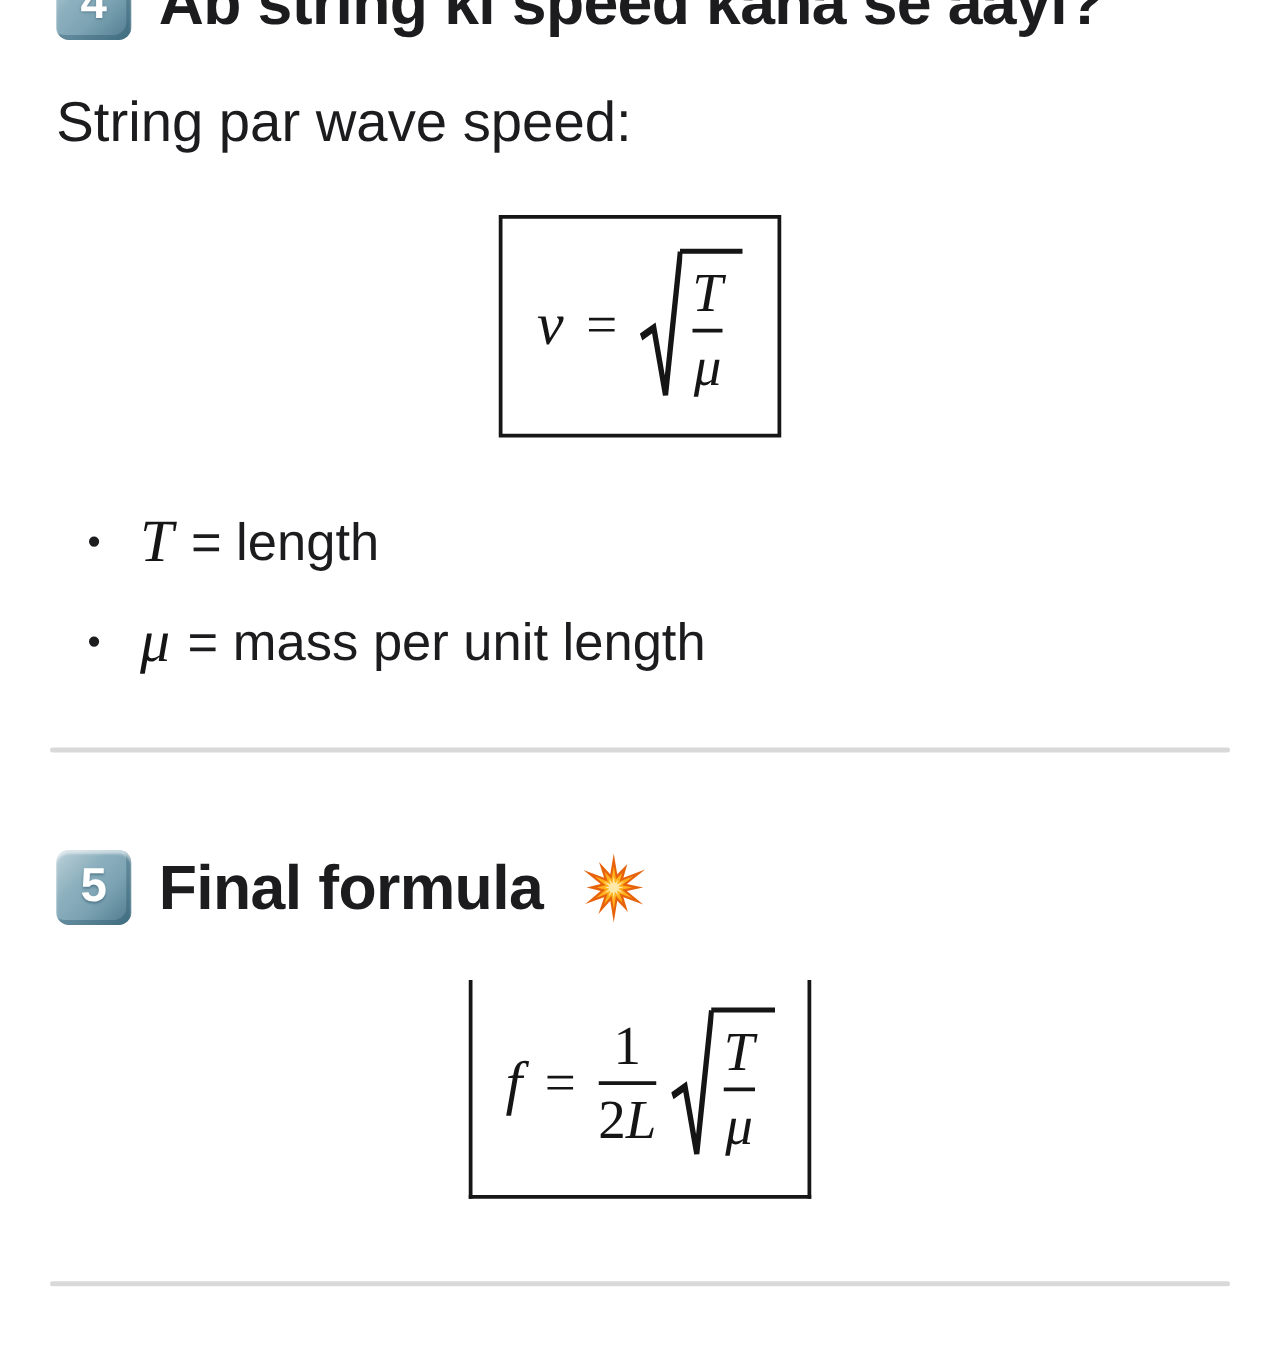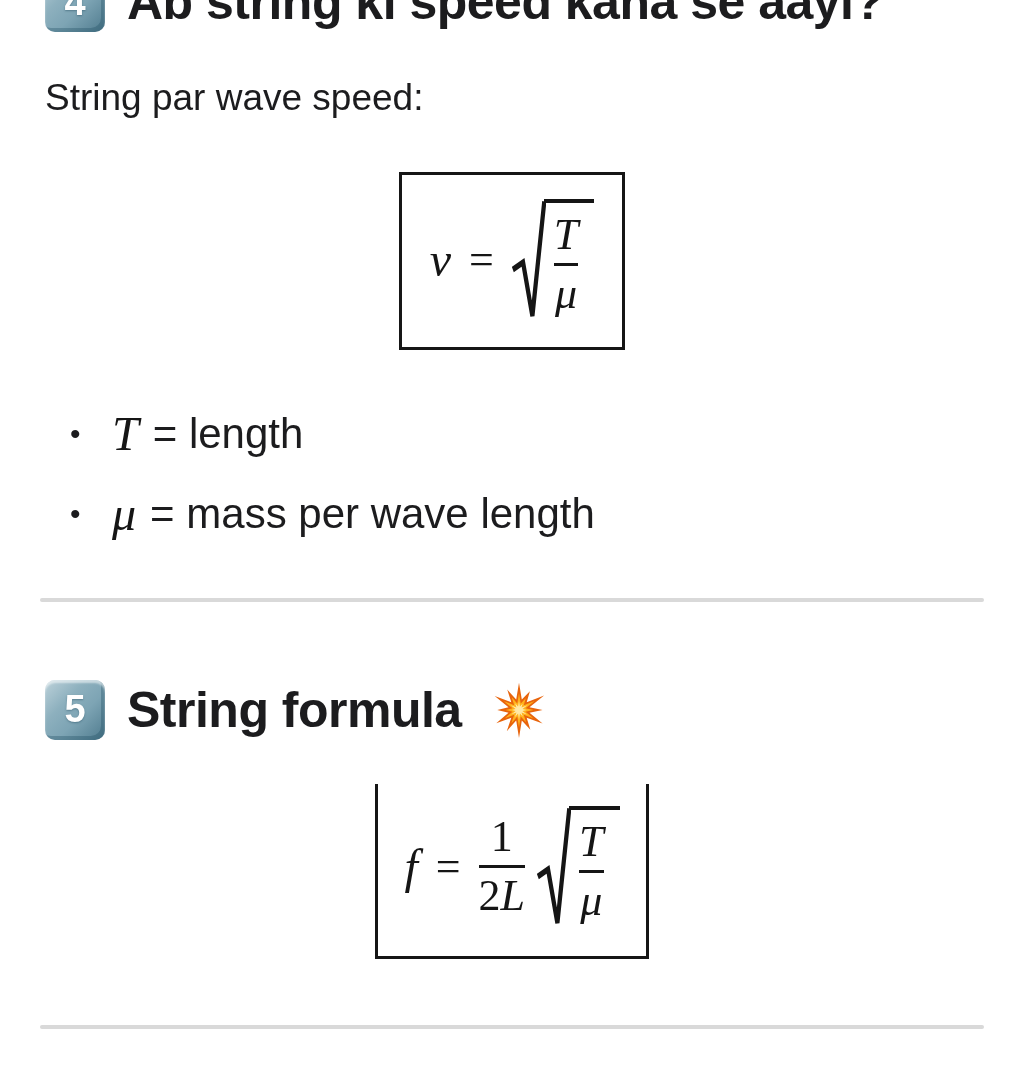--- a/index.html
+++ b/index.html
@@ -23,21 +23,21 @@
     box-shadow:inset 0 3px 2px rgba(255,255,255,.55), inset -4px -4px 0 rgba(35,80,100,.35);
     color:#ffffff;
     font-size:38px; font-weight:700;
     display:flex; align-items:center; justify-content:center;
     text-shadow:0 1px 2px rgba(40,80,100,.5);
   }
   .heading-text { margin:0; font-size:50px; font-weight:700; letter-spacing:-0.5px; color:#1c1c1e; }
   .emoji-burst { width:58px; height:58px; margin-left:6px; flex:0 0 auto; }
 
   
-  .body-text { margin:36px 0 0 45px; font-size:37px; line-height:48px; }
+  .body-text { margin:36px 0 0 45px; font-size:45px; line-height:48px; }
 
   
   .formula-box { width:fit-content; border:3px solid #161616; background:#fff; }
   #box1 { margin:50px auto 0; padding:24px 28px 26px; }
   #box2 { margin:38px auto 0; padding:22px 26px 28px; border-top:none; }
   .formula { display:flex; align-items:center; color:#151515; }
   .mvar { font-family:"Liberation Serif", serif; font-style:italic; }
   .mnum { font-family:"Liberation Serif", serif; font-style:normal; }
   .lhs  { font-size:48px; }
   .meq  { font-family:"Liberation Serif", serif; font-size:44px; margin:0 18px; }
@@ -97,29 +97,29 @@
 
   <ul class="defs">
     <li class="def-row">
       <span class="dot">•</span>
       <span class="mvar dvar">T</span>
       <span class="dtext">= length</span>
     </li>
     <li class="def-row">
       <span class="dot">•</span>
       <span class="mvar dvar">μ</span>
-      <span class="dtext">= mass per wave length</span>
+      <span class="dtext">= mass per unit length</span>
     </li>
   </ul>
 
   <hr class="divider" id="divider1">
 
   <div class="heading-row" id="h2">
     <span class="keycap">5</span>
-    <h2 class="heading-text">String formula</h2>
+    <h2 class="heading-text">Final formula</h2>
     <svg class="emoji-burst" viewBox="0 0 64 64" aria-label="collision">
       <g transform="translate(32,32)">
         <polygon fill="#e8640c" points="0,-30 3.1,-11.6 12,-20.8 8.5,-8.5 27.7,-16 11.6,-3.1 26,0 11.6,3.1 26,15 8.5,8.5 12.5,21.7 3.1,11.6 0,31 -3.1,11.6 -13.5,23.4 -8.5,8.5 -25.1,14.5 -11.6,3.1 -24,0 -11.6,-3.1 -26.8,-15.5 -8.5,-8.5 -13,-22.5 -3.1,-11.6"></polygon>
         <polygon fill="#ffb21d" transform="scale(0.62)" points="0,-30 3.1,-11.6 12,-20.8 8.5,-8.5 27.7,-16 11.6,-3.1 26,0 11.6,3.1 26,15 8.5,8.5 12.5,21.7 3.1,11.6 0,31 -3.1,11.6 -13.5,23.4 -8.5,8.5 -25.1,14.5 -11.6,3.1 -24,0 -11.6,-3.1 -26.8,-15.5 -8.5,-8.5 -13,-22.5 -3.1,-11.6"></polygon>
         <polygon fill="#ffe9a8" transform="scale(0.33)" points="0,-30 3.1,-11.6 12,-20.8 8.5,-8.5 27.7,-16 11.6,-3.1 26,0 11.6,3.1 26,15 8.5,8.5 12.5,21.7 3.1,11.6 0,31 -3.1,11.6 -13.5,23.4 -8.5,8.5 -25.1,14.5 -11.6,3.1 -24,0 -11.6,-3.1 -26.8,-15.5 -8.5,-8.5 -13,-22.5 -3.1,-11.6"></polygon>
       </g>
     </svg>
   </div>
 
   <div class="formula-box" id="box2">

